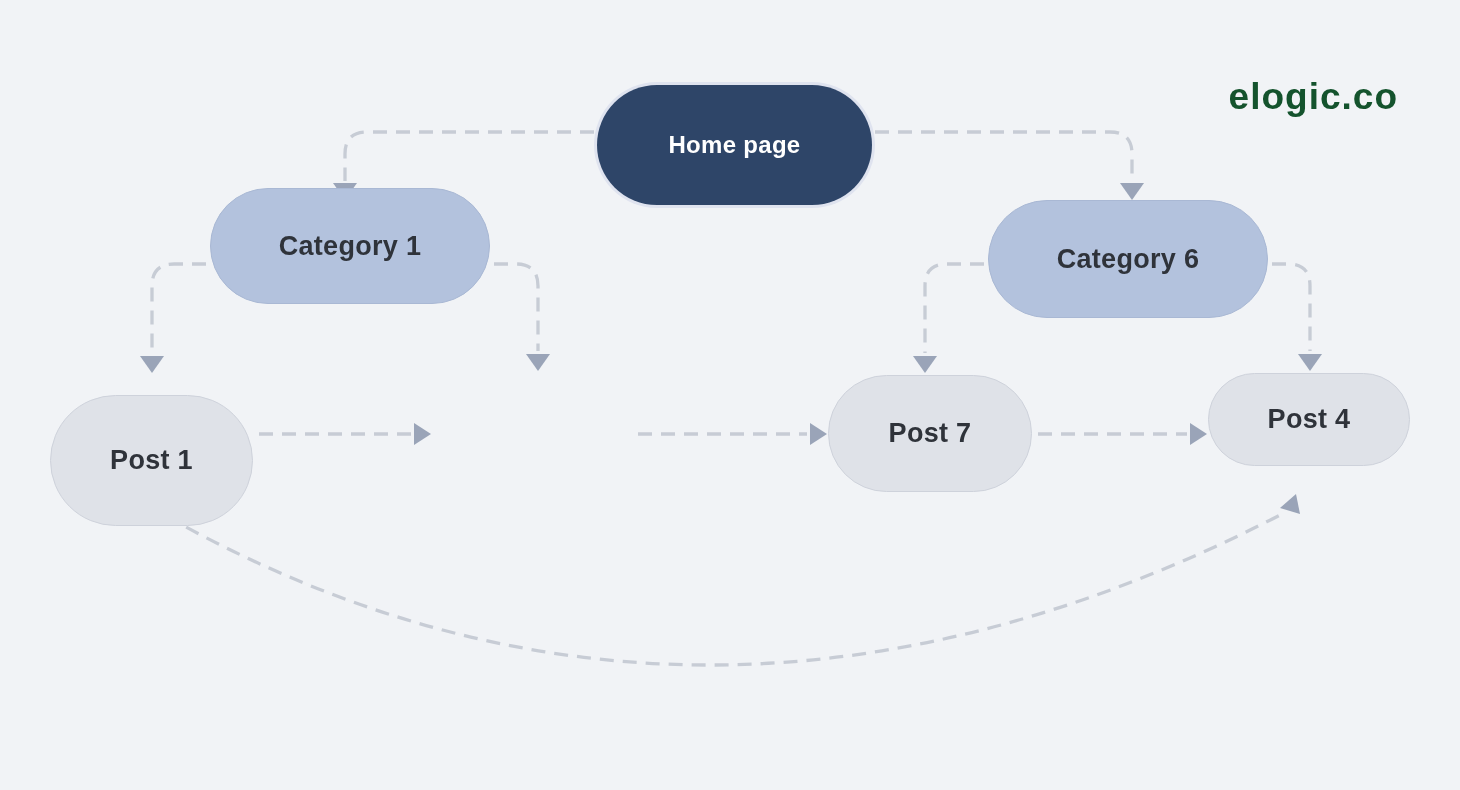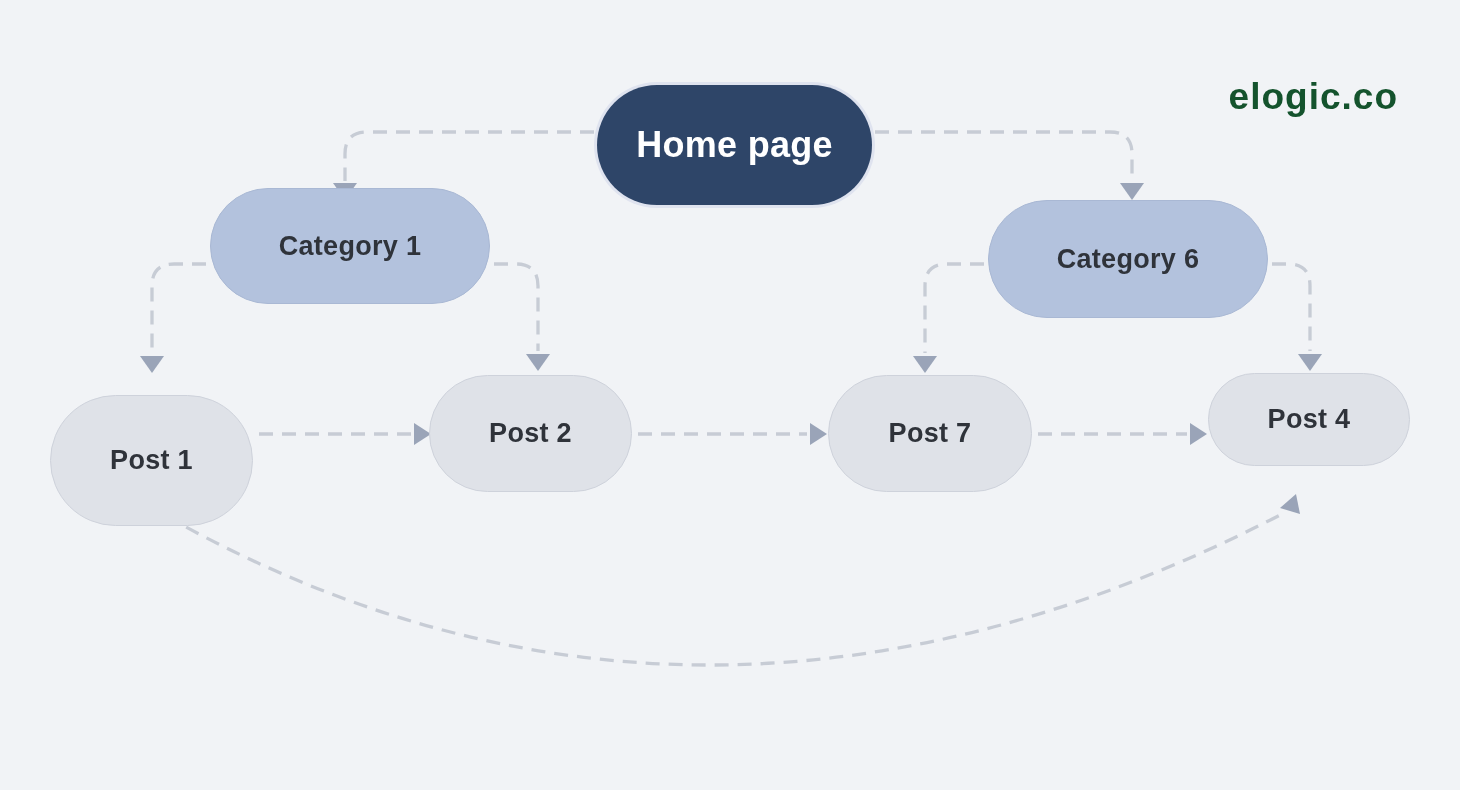--- a/index.html
+++ b/index.html
@@ -34,21 +34,21 @@
     font-size: 27px;
     color: #2f333a;
     letter-spacing: 0.3px;
     box-sizing: border-box;
     white-space: nowrap;
   }
   .node-primary {
     background: #2e4568;
     color: #ffffff;
     box-shadow: 0 0 0 3px #dfe3ef;
-    font-size: 36px;
+    font-size: 24px;
   }
   .node-secondary {
     background: #b3c2dd;
     border: 1px solid #a9b8d4;
   }
   .node-tertiary {
     background: #dfe2e8;
     border: 1px solid #ced2db;
   }
   .watermark {
@@ -104,23 +104,20 @@
   </div>
 
   <div class="node node-secondary" style="left:988px; top:200px; width:280px; height:118px;">
     <span>Category 6</span>
   </div>
 
   <div class="node node-tertiary" style="left:50px; top:376px; width:203px; height:131px;margin-top:19px;">
     <span>Post 1</span>
   </div>
 
-  <div class="node node-tertiary" style="left:429px; top:375px; width:203px; height:117px;">
-    <span>Post 2</span>
-  </div>
 
   <div class="node node-tertiary" style="left:828px; top:375px; width:204px; height:117px;">
     <span>Post 7</span>
   </div>
 
   <div class="node node-tertiary" style="left:1208px; top:373px; width:202px; height:93px;">
     <span>Post 4</span>
   </div>
 
   <div class="watermark">elogic.co</div>

